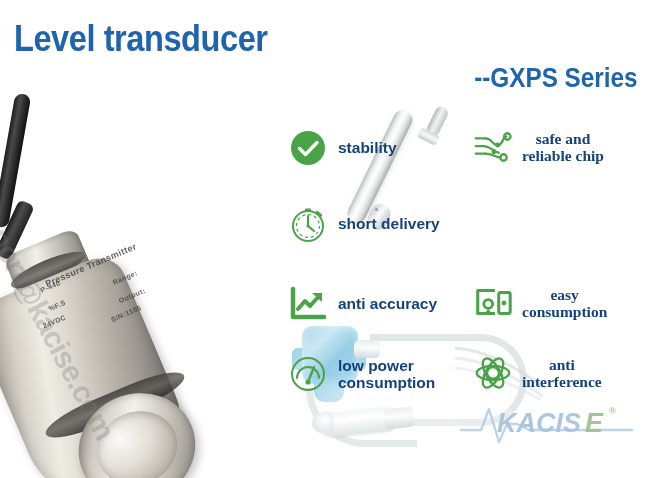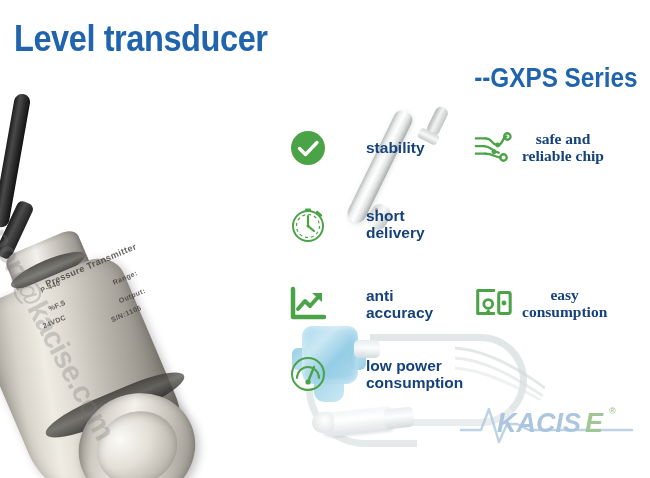--- a/index.html
+++ b/index.html
@@ -187,21 +187,21 @@
   }
 
   
   .features{position:absolute;left:286px;top:126px;width:360px;height:296px;}
   .feature{position:absolute;display:flex;align-items:center;}
   .f-icon{width:44px;height:44px;flex:0 0 44px;display:block;}
   .f-label{
     margin-left:8px;color:#16427c;font-weight:bold;font-size:15.5px;
     line-height:1.12;white-space:pre-line;
   }
-  .col-a{left:0px;width:175px;gap:28px;}
+  .col-a{left:0px;width:175px;}
   .col-b{left:186px;width:175px;font-family:Liberation Serif, serif;}
   .row-1{top:0px;}
   .row-2{top:76px;}
   .row-3{top:156px;}
   .row-4{top:226px;}
   .col-b .f-label{text-align:center;}
   .col-b .f-icon{flex:0 0 42px;width:42px;height:42px;}
 </style>
 </head>
 <body>
@@ -327,20 +327,32 @@
         <path d="M24 9 H6 V33 H24" fill="none" stroke="#4ba347" stroke-width="3.2" stroke-linejoin="round"></path>
         <rect x="28" y="11" width="12" height="22" rx="2" fill="none" stroke="#4ba347" stroke-width="3.2"></rect>
         <circle cx="33.5" cy="22" r="2.6" fill="#4ba347"></circle>
         <circle cx="17" cy="23" r="4.6" fill="none" stroke="#4ba347" stroke-width="3"></circle>
         <path d="M17 28 L13.5 33 H20.5 Z" fill="#4ba347"></path>
       </svg>
       <div class="f-label">easy
 consumption</div>
     </div>
 
+    <div class="feature col-b row-4">
+      <svg class="f-icon" viewBox="0 0 44 44">
+        <g fill="none" stroke="#4ba347" stroke-width="2.4">
+          <ellipse cx="22" cy="22" rx="17" ry="7.5"></ellipse>
+          <ellipse cx="22" cy="22" rx="17" ry="7.5" transform="rotate(60 22 22)"></ellipse>
+          <ellipse cx="22" cy="22" rx="17" ry="7.5" transform="rotate(120 22 22)"></ellipse>
+          <circle cx="22" cy="22" r="6.2"></circle>
+        </g>
+      </svg>
+      <div class="f-label">anti
+interference</div>
+    </div>
 
   </div>
 
   <svg id="wm-logo" viewBox="0 0 175 52">
     <path d="M2 34 L22 34 L30 13 L40 46 L48 28 L58 28 L70 34 L173 34" fill="none" stroke="#a8c4e0" stroke-width="2.4" stroke-linejoin="round" stroke-linecap="round" opacity="0.75"></path>
     <text x="38" y="36" font-family="Liberation Sans, sans-serif" font-size="27" font-weight="bold" font-style="italic" fill="#a9c3df" opacity="0.95">KACIS</text>
     <text x="126" y="36" font-family="Liberation Sans, sans-serif" font-size="27" font-weight="bold" font-style="italic" fill="#9ec58f" opacity="0.95">E</text>
     <text x="150" y="18" font-family="Liberation Sans, sans-serif" font-size="9" font-weight="bold" fill="#9ec58f" opacity="0.9">®</text>
   </svg>
 

